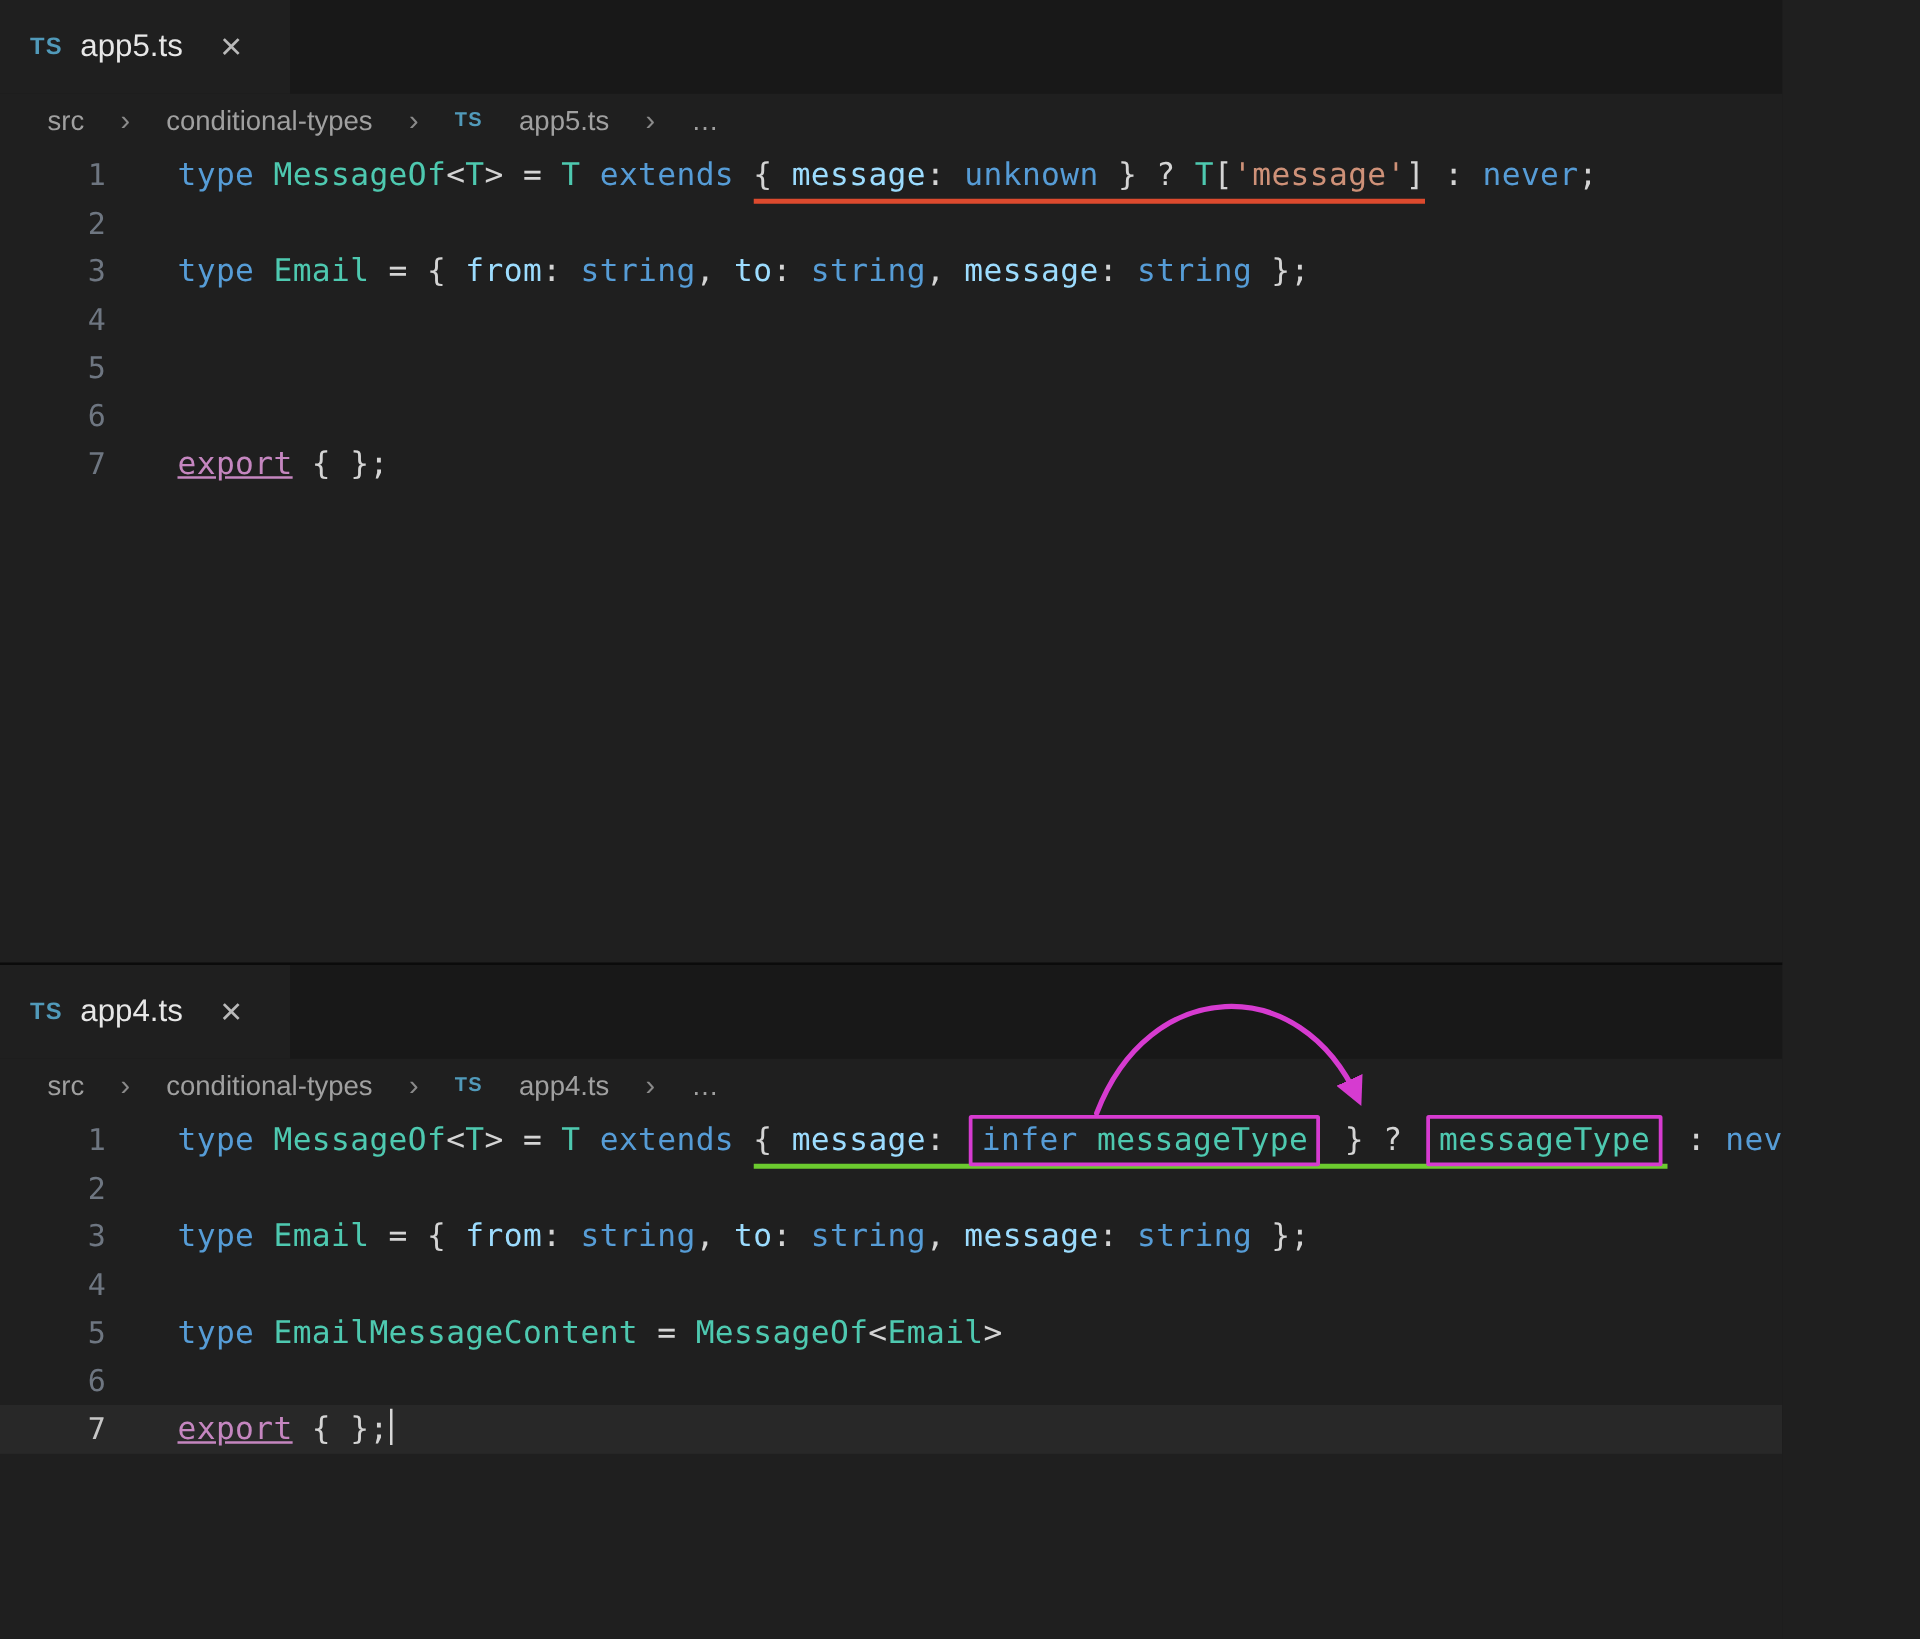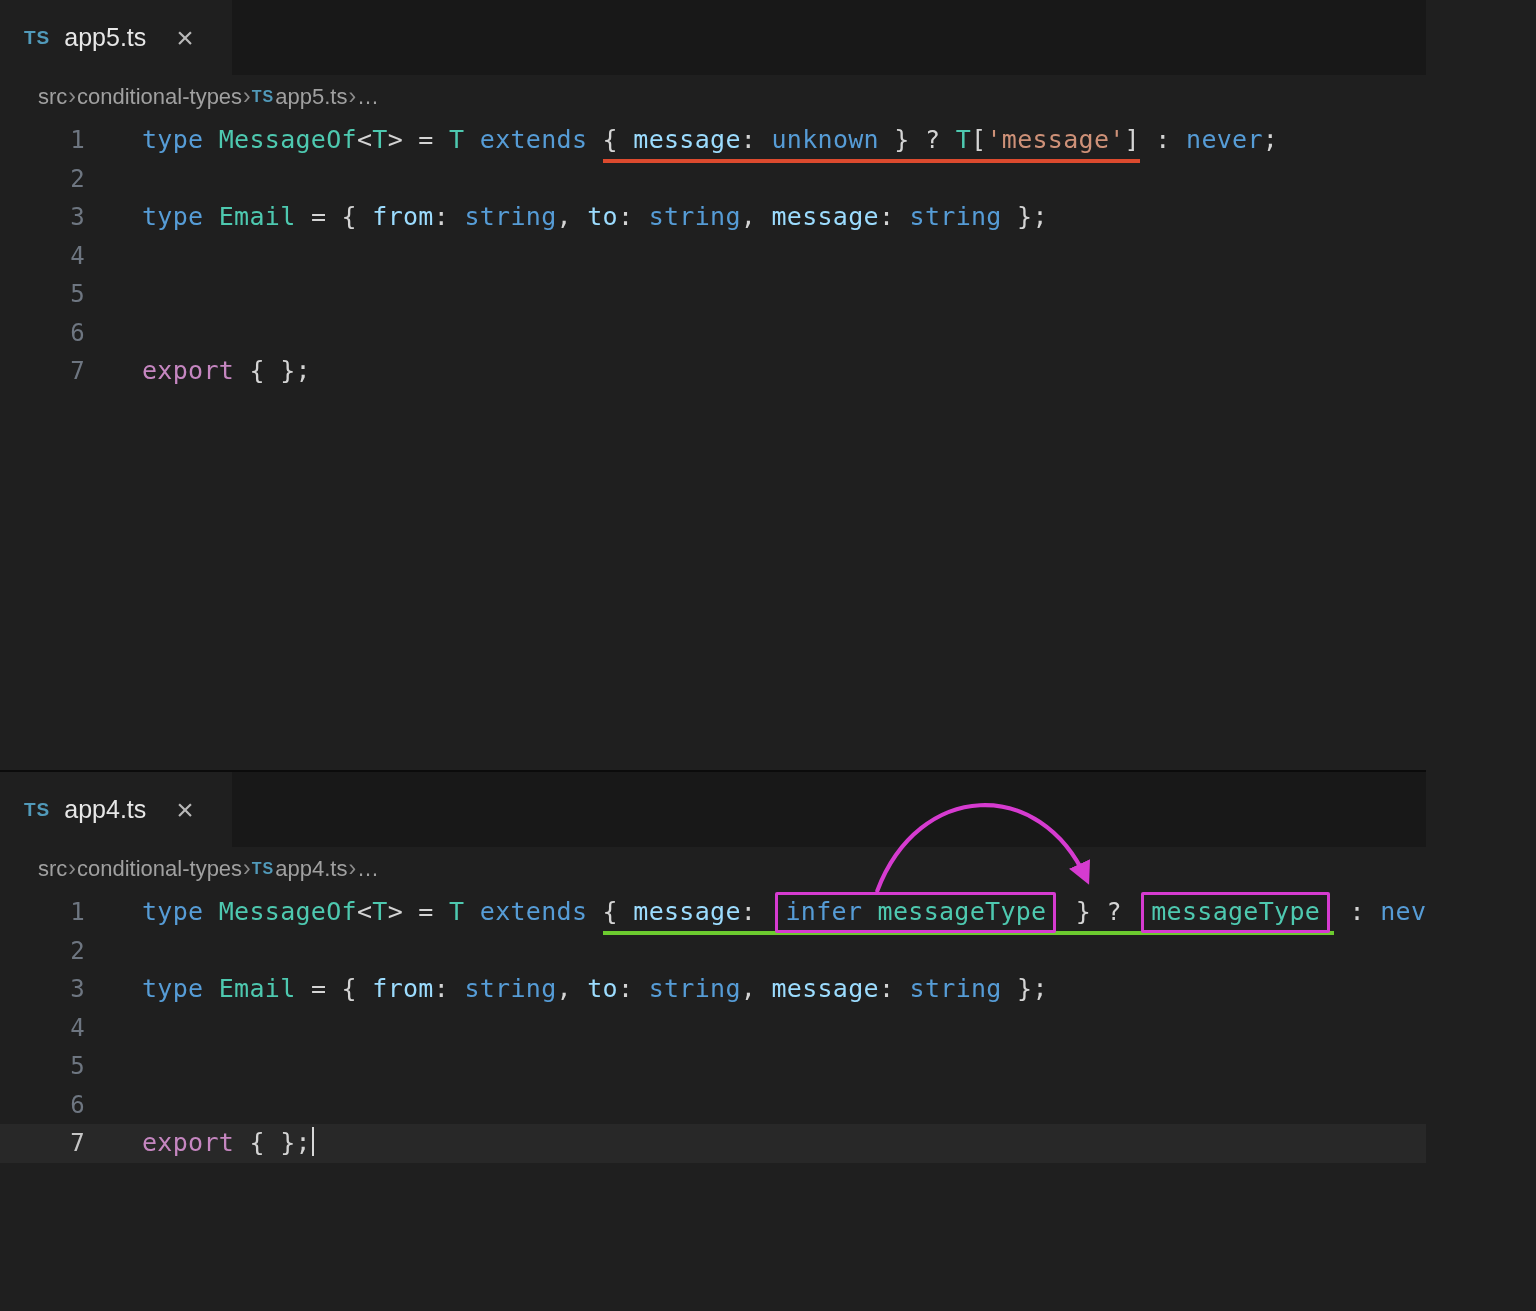--- a/index.html
+++ b/index.html
@@ -35,39 +35,39 @@
   .tabstrip{height:75px;background:var(--tabstrip-bg);display:flex;align-items:stretch;}
   .tab{
     display:flex;align-items:center;gap:14px;padding:0 24px;
     background:var(--editor-bg);min-width:232px;cursor:pointer;
   }
   .ts-icon{color:var(--ts-icon);font-weight:700;font-size:19px;letter-spacing:1px;}
   .ts-icon.small{font-size:16px;}
   .tab-title{color:var(--tab-text);font-size:25px;}
   .tab-close{color:#b9b9b9;font-size:30px;margin-left:16px;line-height:1;cursor:pointer;}
   .breadcrumb{
-    height:43px;display:flex;align-items:center;gap:1px;
+    height:43px;display:flex;align-items:center;gap:29px;
     padding-left:38px;color:var(--breadcrumb-text);font-size:22px;
   }
   .breadcrumb .sep{color:#8a8a8a;font-size:23px;}
   .breadcrumb .crumb{cursor:pointer;}
   .code-area{
     font-family:"DejaVu Sans Mono","Liberation Mono",monospace;
     font-size:25px;letter-spacing:0.3px;padding-top:3px;
   }
   .code-row{display:flex;align-items:baseline;height:38.5px;line-height:38.5px;}
   .code-row.active{background:rgba(255,255,255,0.045);}
   .line-num{flex:0 0 112px;text-align:right;padding-right:27px;color:var(--line-number);font-size:24px;}
   .line-num.active{color:var(--line-number-active);}
   .line-content{padding-left:30px;white-space:pre;}
   .tk-kw{color:var(--keyword);}
   .tk-ty{color:var(--type-name);}
   .tk-pr{color:var(--property);}
   .tk-st{color:var(--string);}
-  .tk-ct{color:var(--control);}
+  .tk-ct{color:var(--control);text-decoration:underline;}
   .tk-pl{color:var(--plain);}
   .u-red{border-bottom:4px solid var(--underline-red);padding-bottom:5px;}
   .u-green{border-bottom:4px solid var(--underline-green);padding-bottom:5px;}
   .hl-box{border:3px solid var(--annotation-magenta);border-radius:2px;padding:2px 7px 4px;margin:0 4px;}
   .caret{display:inline-block;width:2.5px;height:29px;background:var(--cursor);vertical-align:-5px;margin-left:1px;}
   .arrow-overlay{position:absolute;inset:0;width:100%;height:100%;pointer-events:none;z-index:5;}
   .arrow-path{stroke:var(--annotation-magenta);stroke-width:4.5;fill:none;stroke-linecap:round;}
   .arrow-head{fill:var(--annotation-magenta);}
 </style>
 </head>
@@ -154,20 +154,21 @@
         <div class="code-row">
           <span class="line-num">3</span>
           <span class="line-content"><span class="tk-kw">type</span><span class="tk-pl"> </span><span class="tk-ty">Email</span><span class="tk-pl"> = { </span><span class="tk-pr">from</span><span class="tk-pl">: </span><span class="tk-kw">string</span><span class="tk-pl">, </span><span class="tk-pr">to</span><span class="tk-pl">: </span><span class="tk-kw">string</span><span class="tk-pl">, </span><span class="tk-pr">message</span><span class="tk-pl">: </span><span class="tk-kw">string</span><span class="tk-pl"> };</span></span>
         </div>
         <div class="code-row">
           <span class="line-num">4</span>
           <span class="line-content"></span>
         </div>
         <div class="code-row">
           <span class="line-num">5</span>
+          <span class="line-content"><span class="tk-kw">type</span><span class="tk-pl"> </span><span class="tk-ty">EmailMessageContent</span><span class="tk-pl"> = </span><span class="tk-ty">MessageOf</span><span class="tk-pl">&lt;</span><span class="tk-ty">Email</span><span class="tk-pl">&gt;</span></span>
         </div>
         <div class="code-row">
           <span class="line-num">6</span>
           <span class="line-content"></span>
         </div>
         <div class="code-row active">
           <span class="line-num active">7</span>
           <span class="line-content"><span class="tk-ct">export</span><span class="tk-pl"> { };</span><span class="caret"></span></span>
         </div>
       </div>

